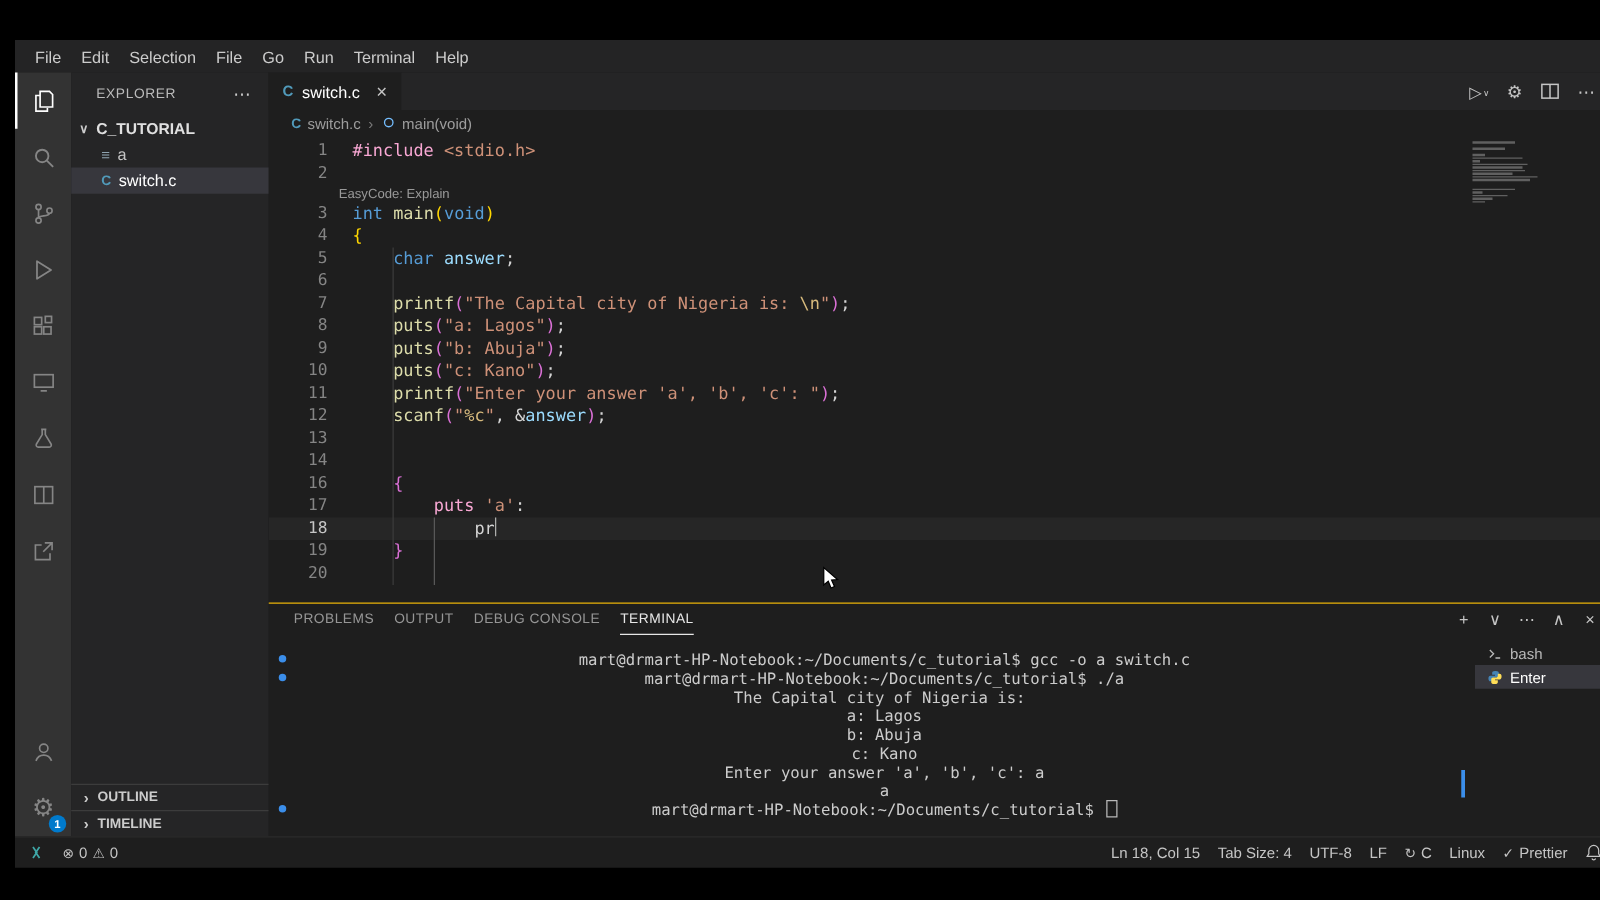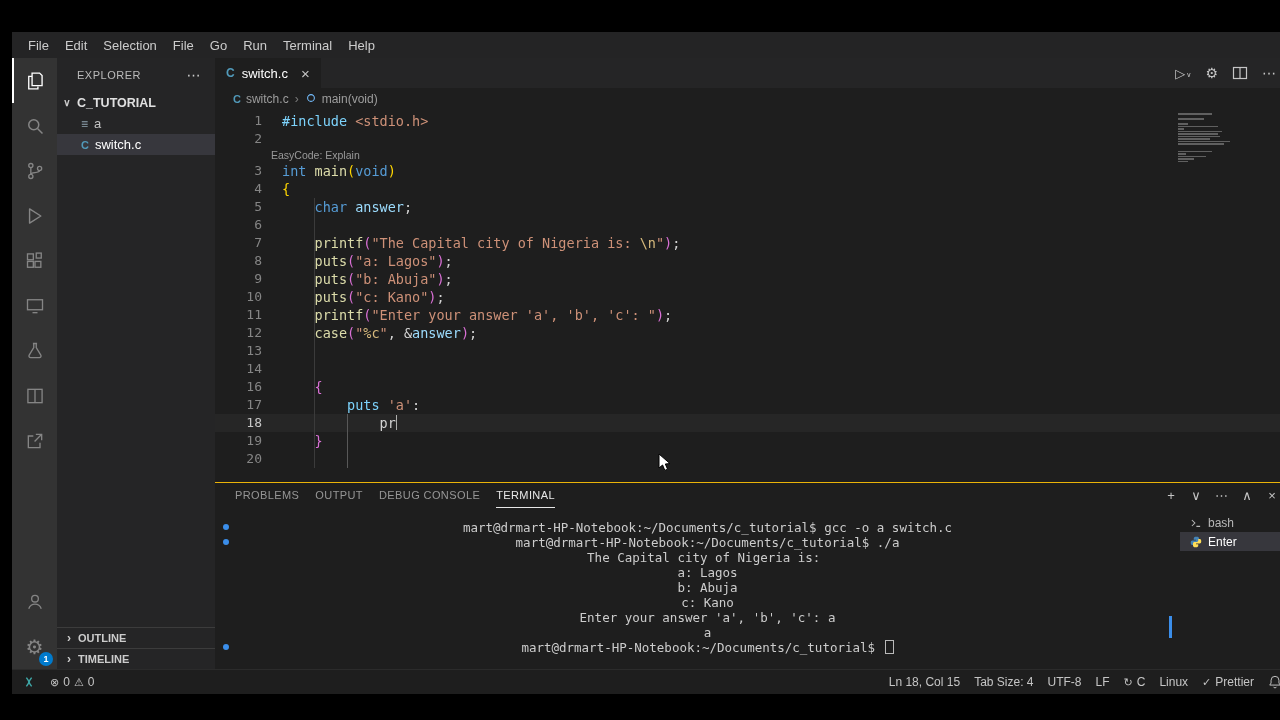--- a/index.html
+++ b/index.html
@@ -54,21 +54,21 @@
   .code-area{flex:1;position:relative;overflow:hidden;
              font-family:"DejaVu Sans Mono",monospace;font-size:13.5px;}
   .code-lines{position:relative;padding-top:2px;height:100%;box-sizing:border-box;}
   .code-line{display:flex;height:18px;line-height:18px;white-space:pre;}
   .code-line.current{background:rgba(255,255,255,0.04);}
   .code-line.current .num{color:#c6c6c6;}
   .num{flex:0 0 47px;width:47px;text-align:right;color:#858585;font-size:13px;}
   .ltext{padding-left:20px;color:#d4d4d4;}
   .codelens{height:14px;line-height:14px;font-size:10.5px;color:#999999;margin-left:56px;
             font-family:Liberation Sans, sans-serif;}
-  .tk-p{color:#d4d4d4}.tk-k{color:#569cd6}.tk-c{color:#7dd3fc}.tk-f{color:#dcdcaa}
+  .tk-p{color:#d4d4d4}.tk-k{color:#569cd6}.tk-c{color:#f9a8d4}.tk-f{color:#dcdcaa}
   .tk-s{color:#ce9178}.tk-e{color:#d7ba7d}.tk-v{color:#9cdcfe}.tk-b1{color:#ffd700}.tk-b2{color:#da70d6}
   .caret{display:inline-block;width:1.5px;height:15px;background:#aeafad;vertical-align:-2px;}
   .guide{position:absolute;width:1px;background:#3b3b3b;}
   .g1{left:99px;top:88px;height:270px;}
   .g2{left:132px;top:304px;height:54px;background:#585858;}
   .minimap{position:absolute;top:3px;right:14px;width:100px;}
   .mm-line{height:2.5px;}
   .mm-bar{height:1.5px;background:#606060;}
   .ruler-mark{position:absolute;right:1px;top:155px;width:10px;height:3px;background:#8a6a33;}
   
@@ -287,21 +287,21 @@
               <div class="codelens">EasyCode: Explain</div>
               <div class="code-line"><span class="num">3</span><span class="ltext"><span class="tk-k">int</span><span class="tk-p"> </span><span class="tk-f">main</span><span class="tk-b1">(</span><span class="tk-k">void</span><span class="tk-b1">)</span></span></div>
               <div class="code-line"><span class="num">4</span><span class="ltext"><span class="tk-b1">{</span></span></div>
               <div class="code-line"><span class="num">5</span><span class="ltext"><span class="tk-p">    </span><span class="tk-k">char</span><span class="tk-p"> </span><span class="tk-v">answer</span><span class="tk-p">;</span></span></div>
               <div class="code-line"><span class="num">6</span><span class="ltext"></span></div>
               <div class="code-line"><span class="num">7</span><span class="ltext"><span class="tk-p">    </span><span class="tk-f">printf</span><span class="tk-b2">(</span><span class="tk-s">"The Capital city of Nigeria is: </span><span class="tk-e">\n</span><span class="tk-s">"</span><span class="tk-b2">)</span><span class="tk-p">;</span></span></div>
               <div class="code-line"><span class="num">8</span><span class="ltext"><span class="tk-p">    </span><span class="tk-f">puts</span><span class="tk-b2">(</span><span class="tk-s">"a: Lagos"</span><span class="tk-b2">)</span><span class="tk-p">;</span></span></div>
               <div class="code-line"><span class="num">9</span><span class="ltext"><span class="tk-p">    </span><span class="tk-f">puts</span><span class="tk-b2">(</span><span class="tk-s">"b: Abuja"</span><span class="tk-b2">)</span><span class="tk-p">;</span></span></div>
               <div class="code-line"><span class="num">10</span><span class="ltext"><span class="tk-p">    </span><span class="tk-f">puts</span><span class="tk-b2">(</span><span class="tk-s">"c: Kano"</span><span class="tk-b2">)</span><span class="tk-p">;</span></span></div>
               <div class="code-line"><span class="num">11</span><span class="ltext"><span class="tk-p">    </span><span class="tk-f">printf</span><span class="tk-b2">(</span><span class="tk-s">"Enter your answer 'a', 'b', 'c': "</span><span class="tk-b2">)</span><span class="tk-p">;</span></span></div>
-              <div class="code-line"><span class="num">12</span><span class="ltext"><span class="tk-p">    </span><span class="tk-f">case</span><span class="tk-b2">(</span><span class="tk-s">"</span><span class="tk-e">%c</span><span class="tk-s">"</span><span class="tk-p">, &amp;</span><span class="tk-v">answer</span><span class="tk-b2">)</span><span class="tk-p">;</span></span></div>
+              <div class="code-line"><span class="num">12</span><span class="ltext"><span class="tk-p">    </span><span class="tk-f">scanf</span><span class="tk-b2">(</span><span class="tk-s">"</span><span class="tk-e">%c</span><span class="tk-s">"</span><span class="tk-p">, &amp;</span><span class="tk-v">answer</span><span class="tk-b2">)</span><span class="tk-p">;</span></span></div>
               <div class="code-line"><span class="num">13</span><span class="ltext"></span></div>
               <div class="code-line"><span class="num">14</span><span class="ltext"></span></div>
               <div class="code-line"><span class="num">16</span><span class="ltext"><span class="tk-p">    </span><span class="tk-b2">{</span></span></div>
               <div class="code-line"><span class="num">17</span><span class="ltext"><span class="tk-p">        </span><span class="tk-c">puts</span><span class="tk-p"> </span><span class="tk-s">'a'</span><span class="tk-p">:</span></span></div>
               <div class="code-line current"><span class="num">18</span><span class="ltext"><span class="tk-p">            pr</span><span class="caret"></span></span></div>
               <div class="code-line"><span class="num">19</span><span class="ltext"><span class="tk-p">    </span><span class="tk-b2">}</span></span></div>
               <div class="code-line"><span class="num">20</span><span class="ltext"></span></div>
             </div>
           <div class="minimap" id="minimap">
               <div class="mm-line">

